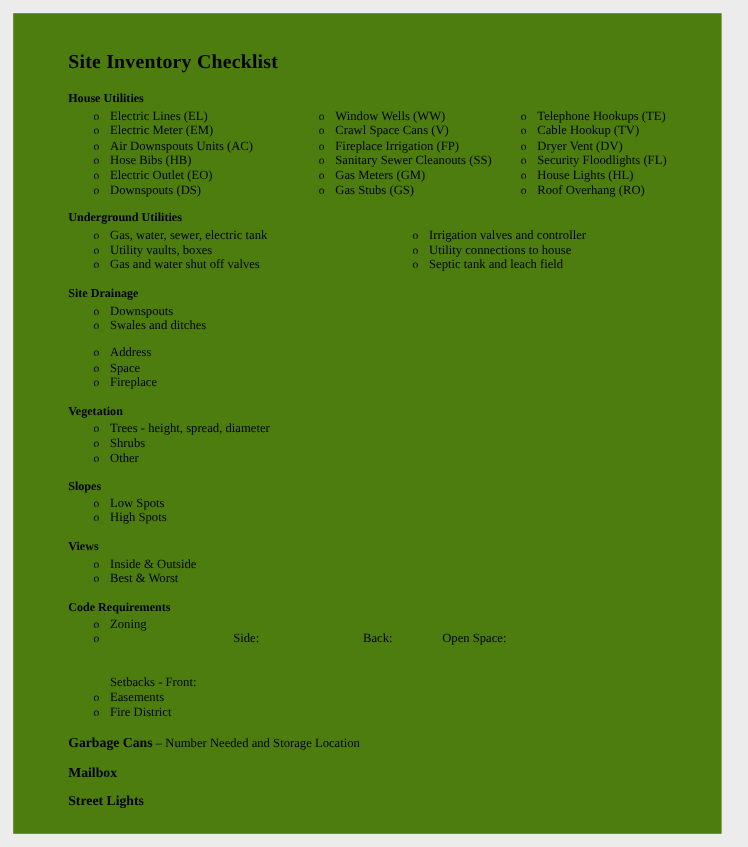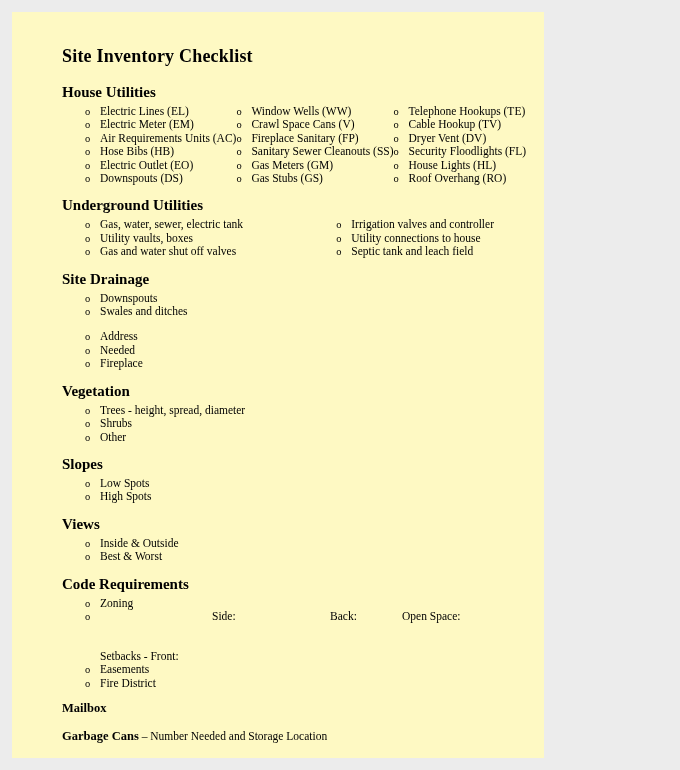--- a/index.html
+++ b/index.html
@@ -10,36 +10,36 @@
     color: #000;
   }
   .viewport {
     width: 680px;
     height: 770px;
     box-sizing: border-box;
     padding: 12px 12px 12px 12px;
     overflow: hidden;
   }
   .page {
-    width: 532px;
+    width: 644px;
     height: 746px;
     box-sizing: border-box;
-    background: #fef9c3;
+    background: #4d7c0f;
     padding: 34px 50px 20px 50px;
     overflow: hidden;
   }
   .doc-title {
     font-size: 18px;
     font-weight: bold;
     margin: 0 0 17px 0;
     letter-spacing: 0.2px;
   }
   .section { margin: 0 0 12px 0; }
   .section-heading {
-    font-size: 15px;
+    font-size: 11px;
     font-weight: bold;
     margin: 0 0 4px 0;
   }
   .list { margin-left: 23px; }
   .cols { display: flex; margin-left: 23px; }
   .cols-3 .col-0 { width: 212px; }
   .cols-3 .col-1 { width: 190px; }
   .cols-3 .col-2 { flex: 1; }
   .cols-2 .col-0 { width: 290px; }
   .cols-2 .col-1 { flex: 1; }
@@ -88,21 +88,21 @@
               <span>Electric Lines (EL)</span>
             </div>
 
             <div class="item">
               <span class="bullet">o</span>
               <span>Electric Meter (EM)</span>
             </div>
 
             <div class="item">
               <span class="bullet">o</span>
-              <span>Air Requirements Units (AC)</span>
+              <span>Air Downspouts Units (AC)</span>
             </div>
 
             <div class="item">
               <span class="bullet">o</span>
               <span>Hose Bibs (HB)</span>
             </div>
 
             <div class="item">
               <span class="bullet">o</span>
               <span>Electric Outlet (EO)</span>
@@ -120,21 +120,21 @@
               <span>Window Wells (WW)</span>
             </div>
 
             <div class="item">
               <span class="bullet">o</span>
               <span>Crawl Space Cans (V)</span>
             </div>
 
             <div class="item">
               <span class="bullet">o</span>
-              <span>Fireplace Sanitary (FP)</span>
+              <span>Fireplace Irrigation (FP)</span>
             </div>
 
             <div class="item">
               <span class="bullet">o</span>
               <span>Sanitary Sewer Cleanouts (SS)</span>
             </div>
 
             <div class="item">
               <span class="bullet">o</span>
               <span>Gas Meters (GM)</span>
@@ -239,21 +239,21 @@
     <div class="section">
       <div class="list">
 
           <div class="item">
             <span class="bullet">o</span>
             <span>Address</span>
           </div>
 
           <div class="item">
             <span class="bullet">o</span>
-            <span>Needed</span>
+            <span>Space</span>
           </div>
 
           <div class="item">
             <span class="bullet">o</span>
             <span>Fireplace</span>
           </div>
         </div>
     </div>
 
     <div class="section">
@@ -332,19 +332,20 @@
             <span>Easements</span>
           </div>
 
           <div class="item">
             <span class="bullet">o</span>
             <span>Fire District</span>
           </div>
         </div>
     </div>
 
-    <div class="footer-line">Mailbox</div>
     <div class="footer-line" style="margin-top:14px;">
       <span>Garbage Cans</span><span class="desc"> – Number Needed and Storage Location</span>
     </div>
+    <div class="footer-line">Mailbox</div>
+    <div class="footer-line">Street Lights</div>
 
   </div>
 </div>
 
 </body></html>

